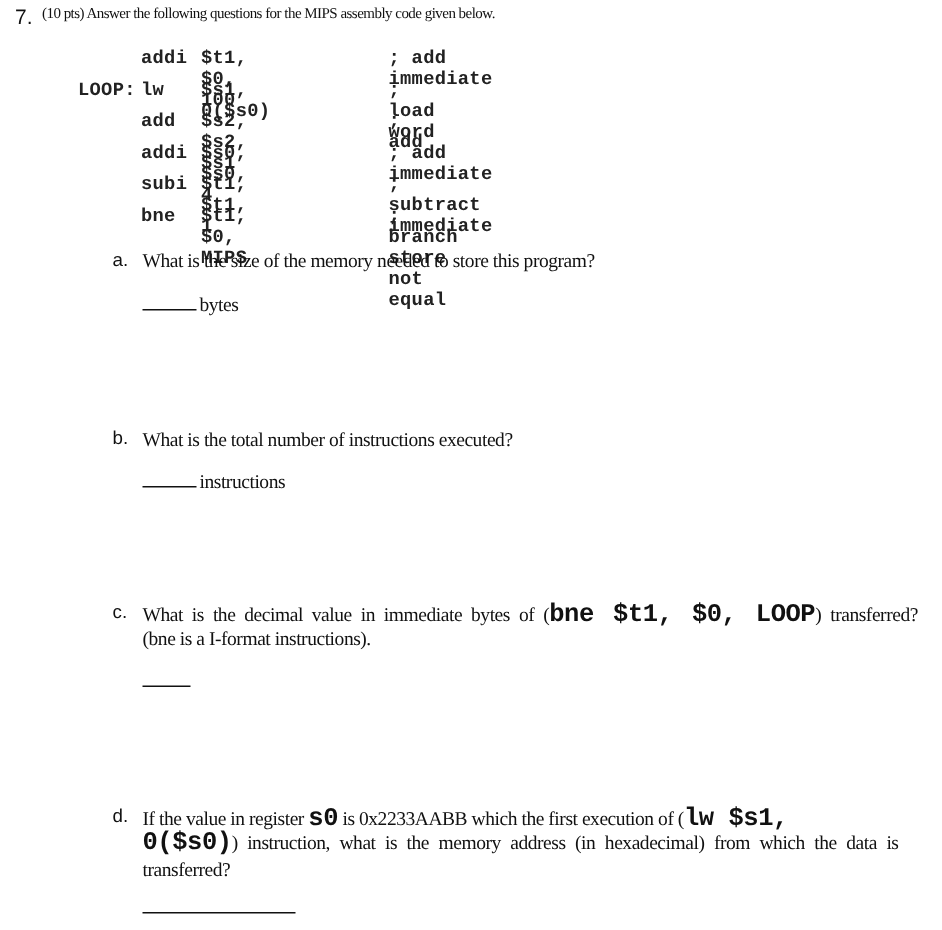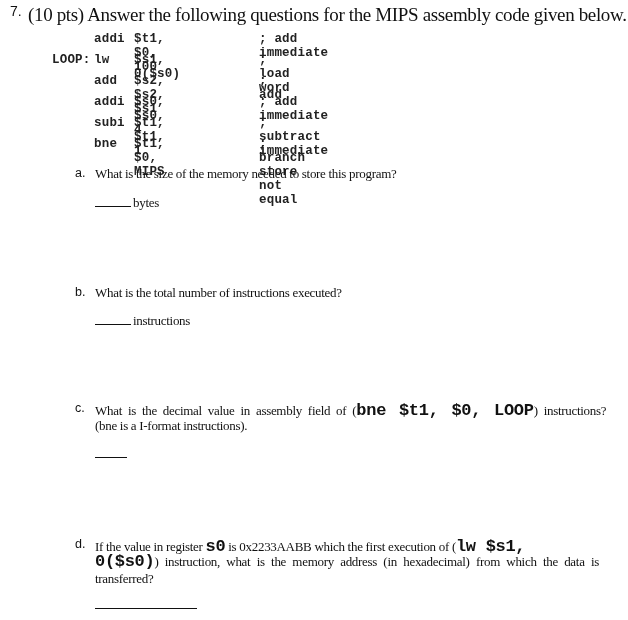--- a/index.html
+++ b/index.html
@@ -17,21 +17,21 @@
       font-size: 13px;
     }
     .abs { position: absolute; white-space: nowrap; }
     .num {
       font-family: "Liberation Sans", "DejaVu Sans", sans-serif;
       font-size: 14px;
       left: 10px; top: 3px;
     }
     .title {
       left: 28px; top: 4px;
-      font-size: 19px;
+      font-size: 10px;
       letter-spacing: -0.35px;
     }
     .mono {
       font-family: "Liberation Mono", "DejaVu Sans Mono", monospace;
       font-size: 12.5px;
       font-weight: bold;
       color: #222;
       letter-spacing: 0.2px;
     }
     .code-row { position: absolute; left: 0; height: 18px; }
@@ -135,21 +135,21 @@
   <span class="q-label" style="top:285px">b.</span>
   <span class="q-text" style="top:285px">What is the total number of instructions executed?</span>
   <div class="answer" style="top:313px">
     <span class="blank" style="width:36px"></span><span>instructions</span>
   </div>
 </div>
 
 <div>
   <span class="q-label" style="top:401px">c.</span>
   <div class="q-text" style="top:401px; word-spacing:3px">
-    <span>What is the decimal value in assembly field of (</span><span class="inline-mono">bne $t1, $0, LOOP</span><span>) instructions?</span>
+    <span>What is the decimal value in immediate bytes of (</span><span class="inline-mono">bne $t1, $0, LOOP</span><span>) transferred?</span>
   </div>
   <span class="q-text" style="top:418px">(bne is a I-format instructions).</span>
   <div class="answer" style="top:446px">
     <span class="blank" style="width:32px"></span>
   </div>
 </div>
 
 <div>
   <span class="q-label" style="top:537px">d.</span>
   <div class="q-text" style="top:537px">

